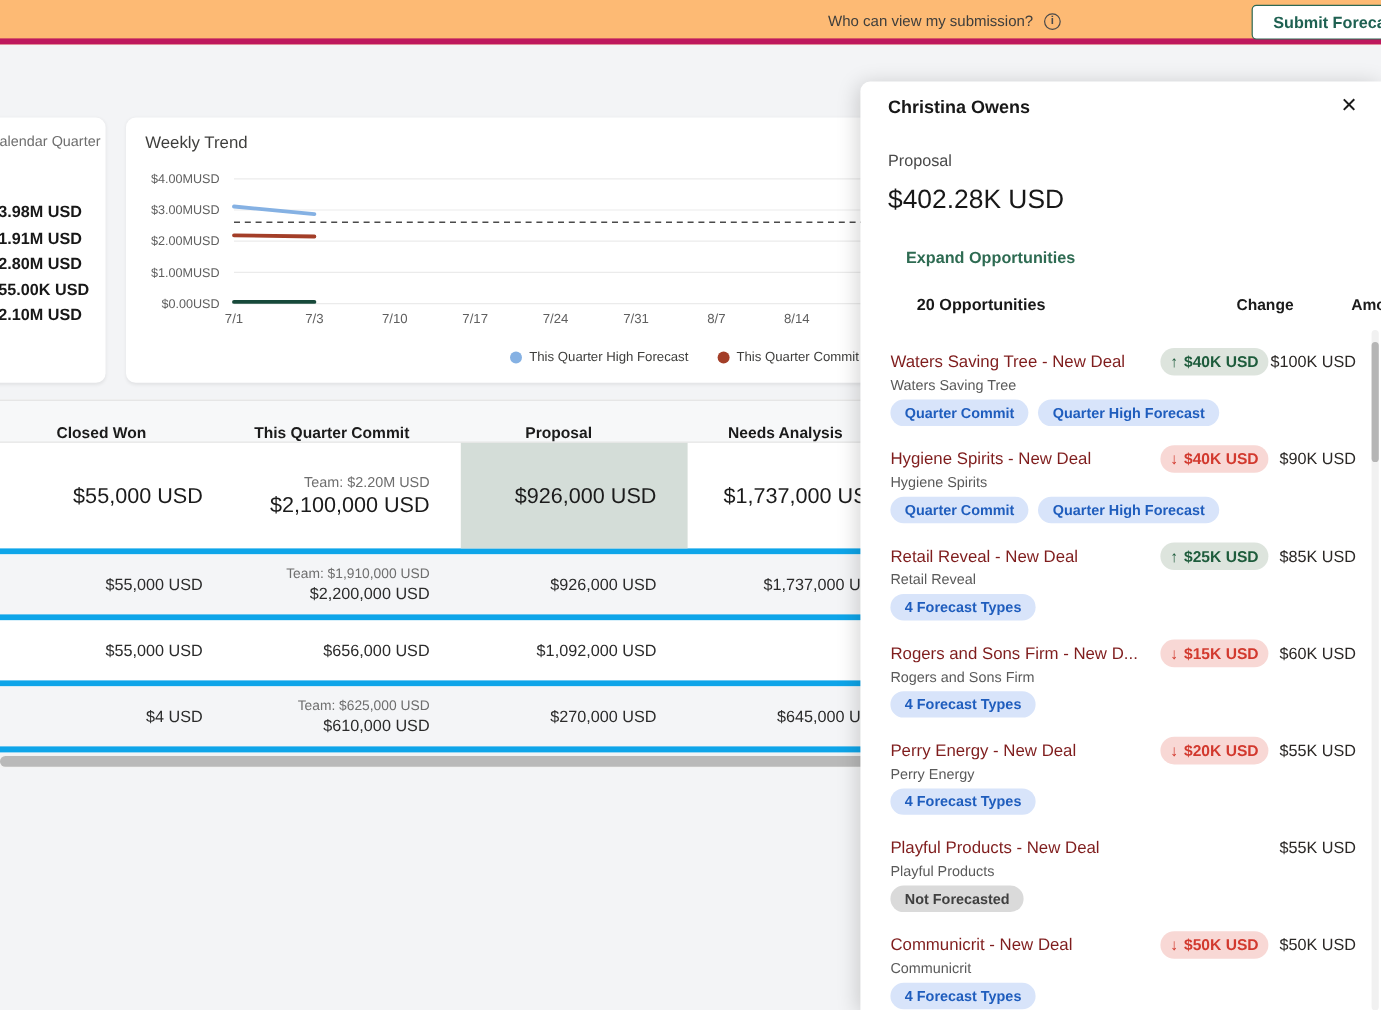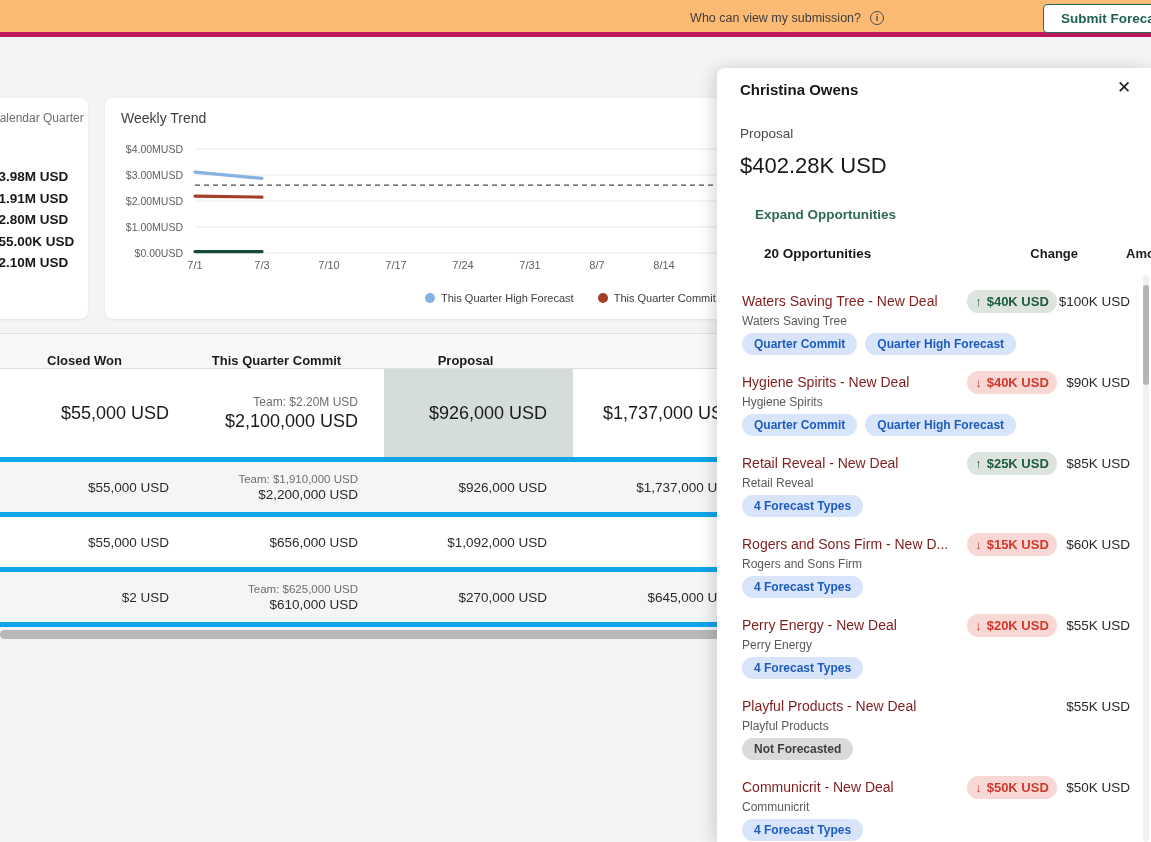--- a/index.html
+++ b/index.html
@@ -136,20 +136,21 @@
           <span class="legend-label">Closed Won</span>
         </div>
       </div>
   </div>
 
   <div class="ftable">
     <div class="t-row t-header">
       <div class="cell c1">Closed Won</div>
       <div class="cell c2">This Quarter Commit</div>
       <div class="cell c3">Proposal</div>
+      <div class="cell c4">Needs Analysis</div>
     </div>
 
     <div class="t-row row-big">
       <div class="cell c1">
           <span class="money">$55,000 USD</span>
         </div>
       <div class="cell c2">
         <span class="team">Team: $2.20M USD</span>
         <span class="money">$2,100,000 USD</span>
       </div>
@@ -184,21 +185,21 @@
       <div class="cell c3">
           <span class="money">$656,000 USD</span>
         </div>
       <div class="cell c4">
           <span class="money">$1,092,000 USD</span>
         </div>
     </div>
 
     <div class="t-row row-sm row-alt">
       <div class="cell c1">
-          <span class="money">$2 USD</span>
+          <span class="money">$4 USD</span>
         </div>
       <div class="cell c2">
         <span class="team">Team: $625,000 USD</span>
         <span class="money">$610,000 USD</span>
       </div>
       <div class="cell c3">
           <span class="money">$270,000 USD</span>
         </div>
       <div class="cell c4">
           <span class="money">$645,000 USD</span>

